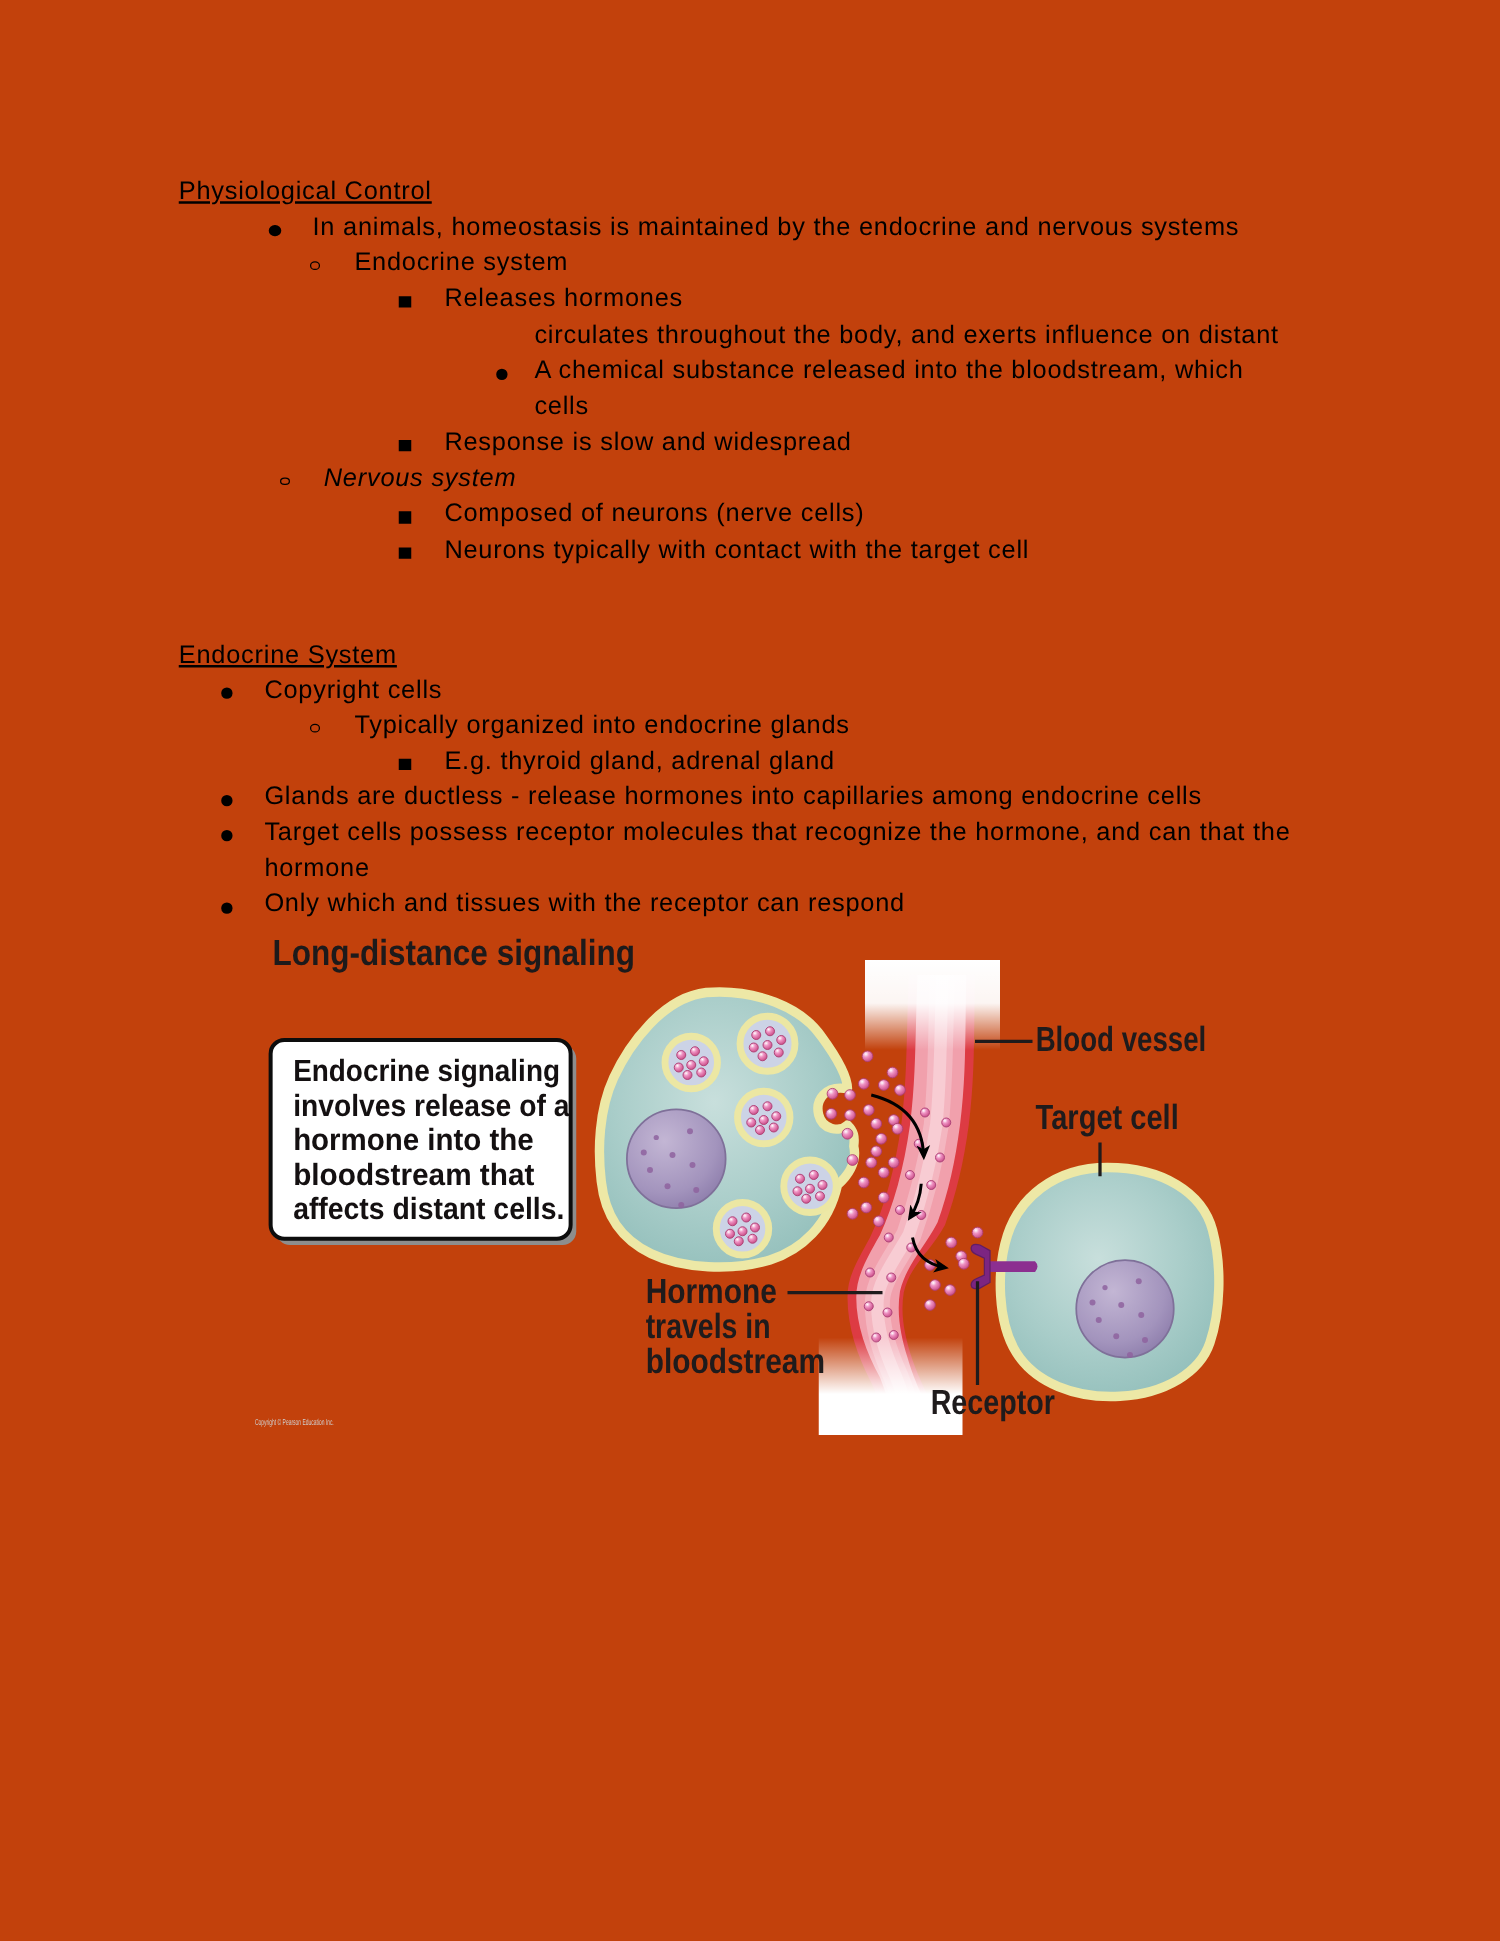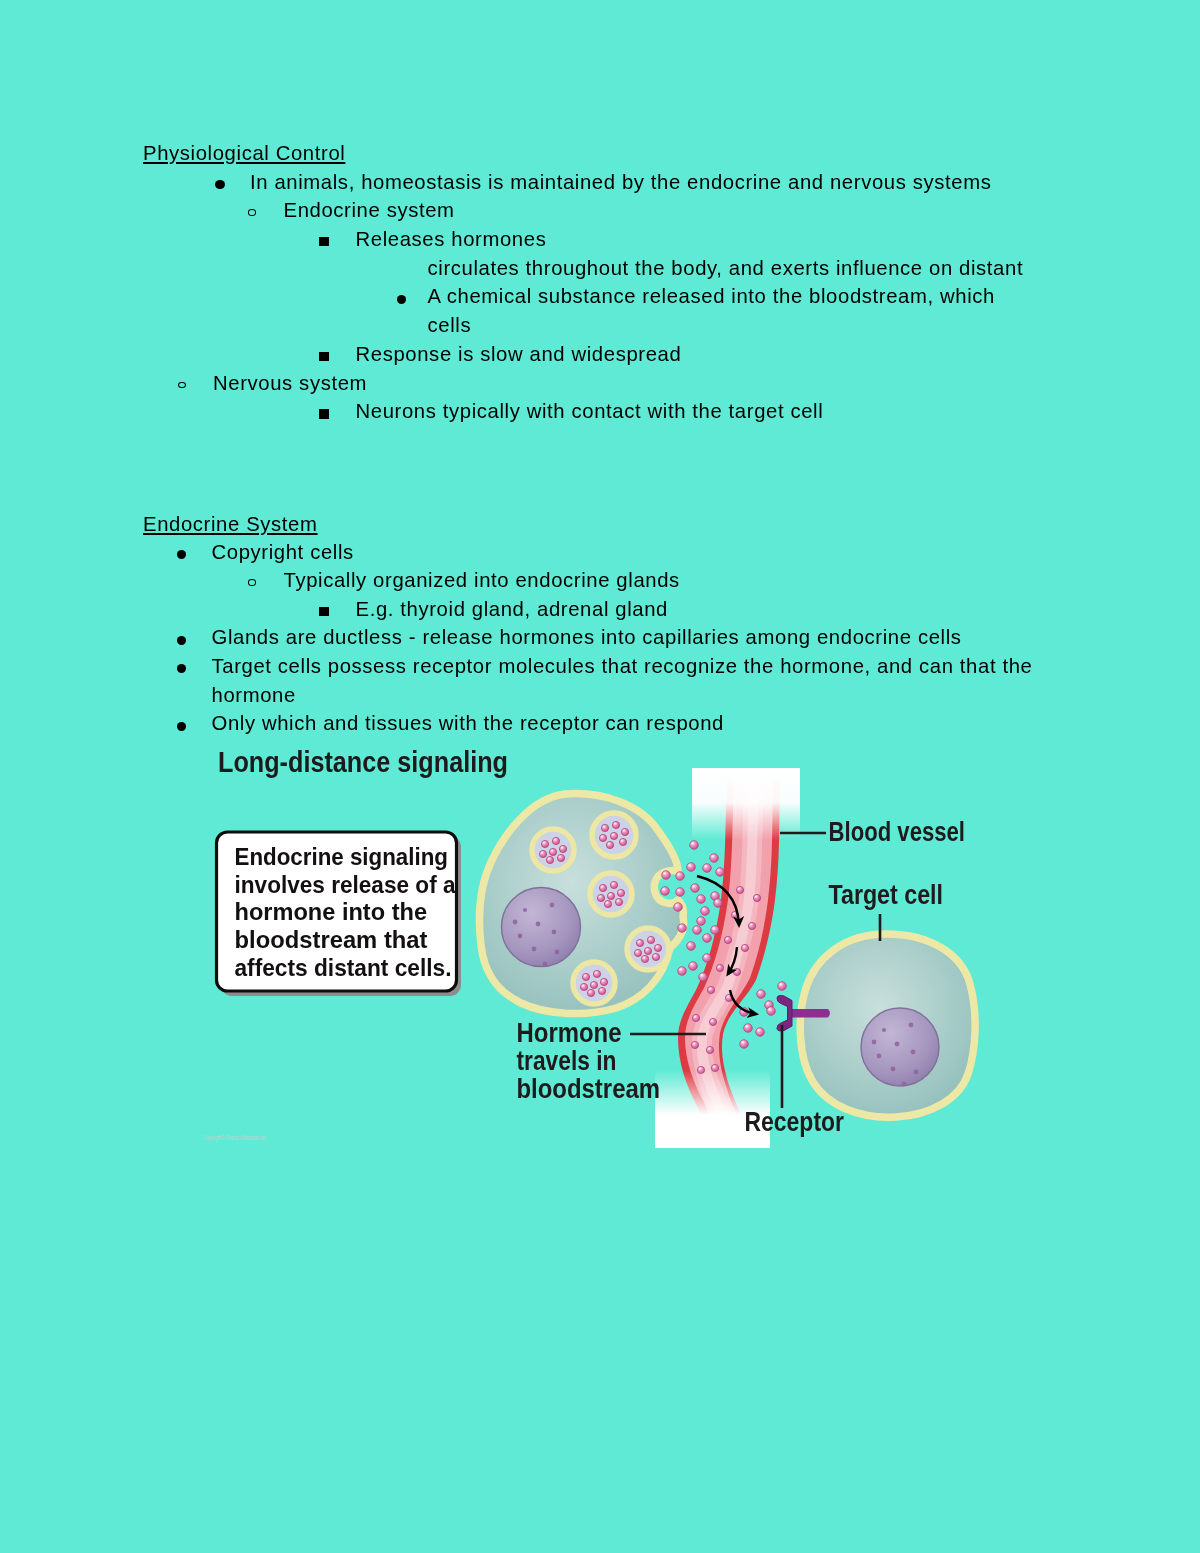--- a/index.html
+++ b/index.html
@@ -1,16 +1,16 @@
 <!DOCTYPE html>
 <html><head>
 <meta charset="utf-8">
 <style>
 html,body{margin:0;padding:0;background:#ffffff;}
-#page{position:relative;width:1200px;height:1553px;background:#5eead4;overflow:hidden;
+#page{position:relative;width:1200px;height:1553px;background:#c2410c;overflow:hidden;
   font-family:"Liberation Sans",sans-serif;color:#000;}
 .txt{position:absolute;font-size:20.3px;letter-spacing:0.62px;line-height:28.7px;white-space:nowrap;}
 .u{text-decoration:underline;text-underline-offset:2.2px;text-decoration-thickness:2.2px;}
 .li{position:relative;}
 .li:before{content:"";position:absolute;}
 .b1:before{left:-35px;top:12.4px;width:9.6px;height:9px;background:#000;border-radius:50%;}
 .b2:before{left:-35.3px;top:13px;width:5.8px;height:4.6px;border:1.9px solid #000;border-radius:50%;}
 .b3:before{left:-36.3px;top:12.2px;width:9.6px;height:9.2px;background:#000;}
 .b4:before{left:-31px;top:12.4px;width:9.6px;height:9px;background:#000;border-radius:50%;}
 </style>
@@ -21,21 +21,22 @@
 <div class="txt u" style="left:143px;top:139.2px;">Physiological Control</div>
 
 <div class="txt" style="left:143px;top:167.6px;">
   <div class="li b1" style="margin-left:107px;">In animals, homeostasis is maintained by the endocrine and nervous systems</div>
   <div class="li b2" style="margin-left:140.5px;">Endocrine system</div>
   <div class="li b3" style="margin-left:212.5px;">Releases hormones</div>
   <div class="li" style="margin-left:284.5px;">circulates throughout the body, and exerts influence on distant</div>
   <div class="li b4" style="margin-left:284.5px;">A chemical substance released into the bloodstream, which</div>
   <div class="li" style="margin-left:284.5px;">cells</div>
   <div class="li b3" style="margin-left:212.5px;">Response is slow and widespread</div>
-  <div class="li b2" style="margin-left:70px;">Nervous system</div>
+  <div class="li b2" style="margin-left:116px;font-style:italic;">Nervous system</div>
+  <div class="li b3" style="margin-left:212.5px;">Composed of neurons (nerve cells)</div>
   <div class="li b3" style="margin-left:212.5px;">Neurons typically with contact with the target cell</div>
 </div>
 
 <div class="txt u" style="left:143px;top:510.4px;">Endocrine System</div>
 
 <div class="txt" style="left:143px;top:537.6px;line-height:28.6px;">
   <div class="li b1" style="margin-left:68.5px;">Copyright cells</div>
   <div class="li b2" style="margin-left:140.5px;">Typically organized into endocrine glands</div>
   <div class="li b3" style="margin-left:212.5px;">E.g. thyroid gland, adrenal gland</div>
   <div class="li b1" style="margin-left:68.5px;">Glands are ductless - release hormones into capillaries among endocrine cells</div>

